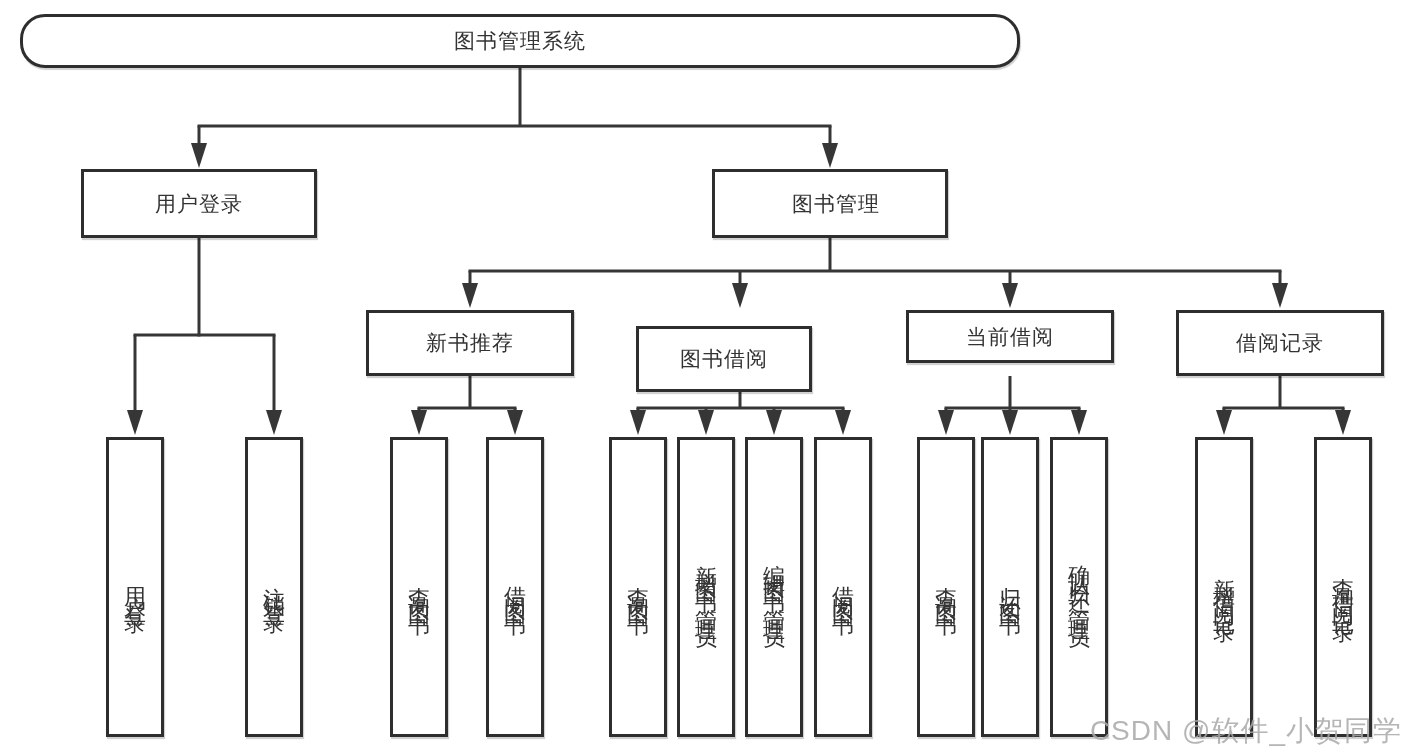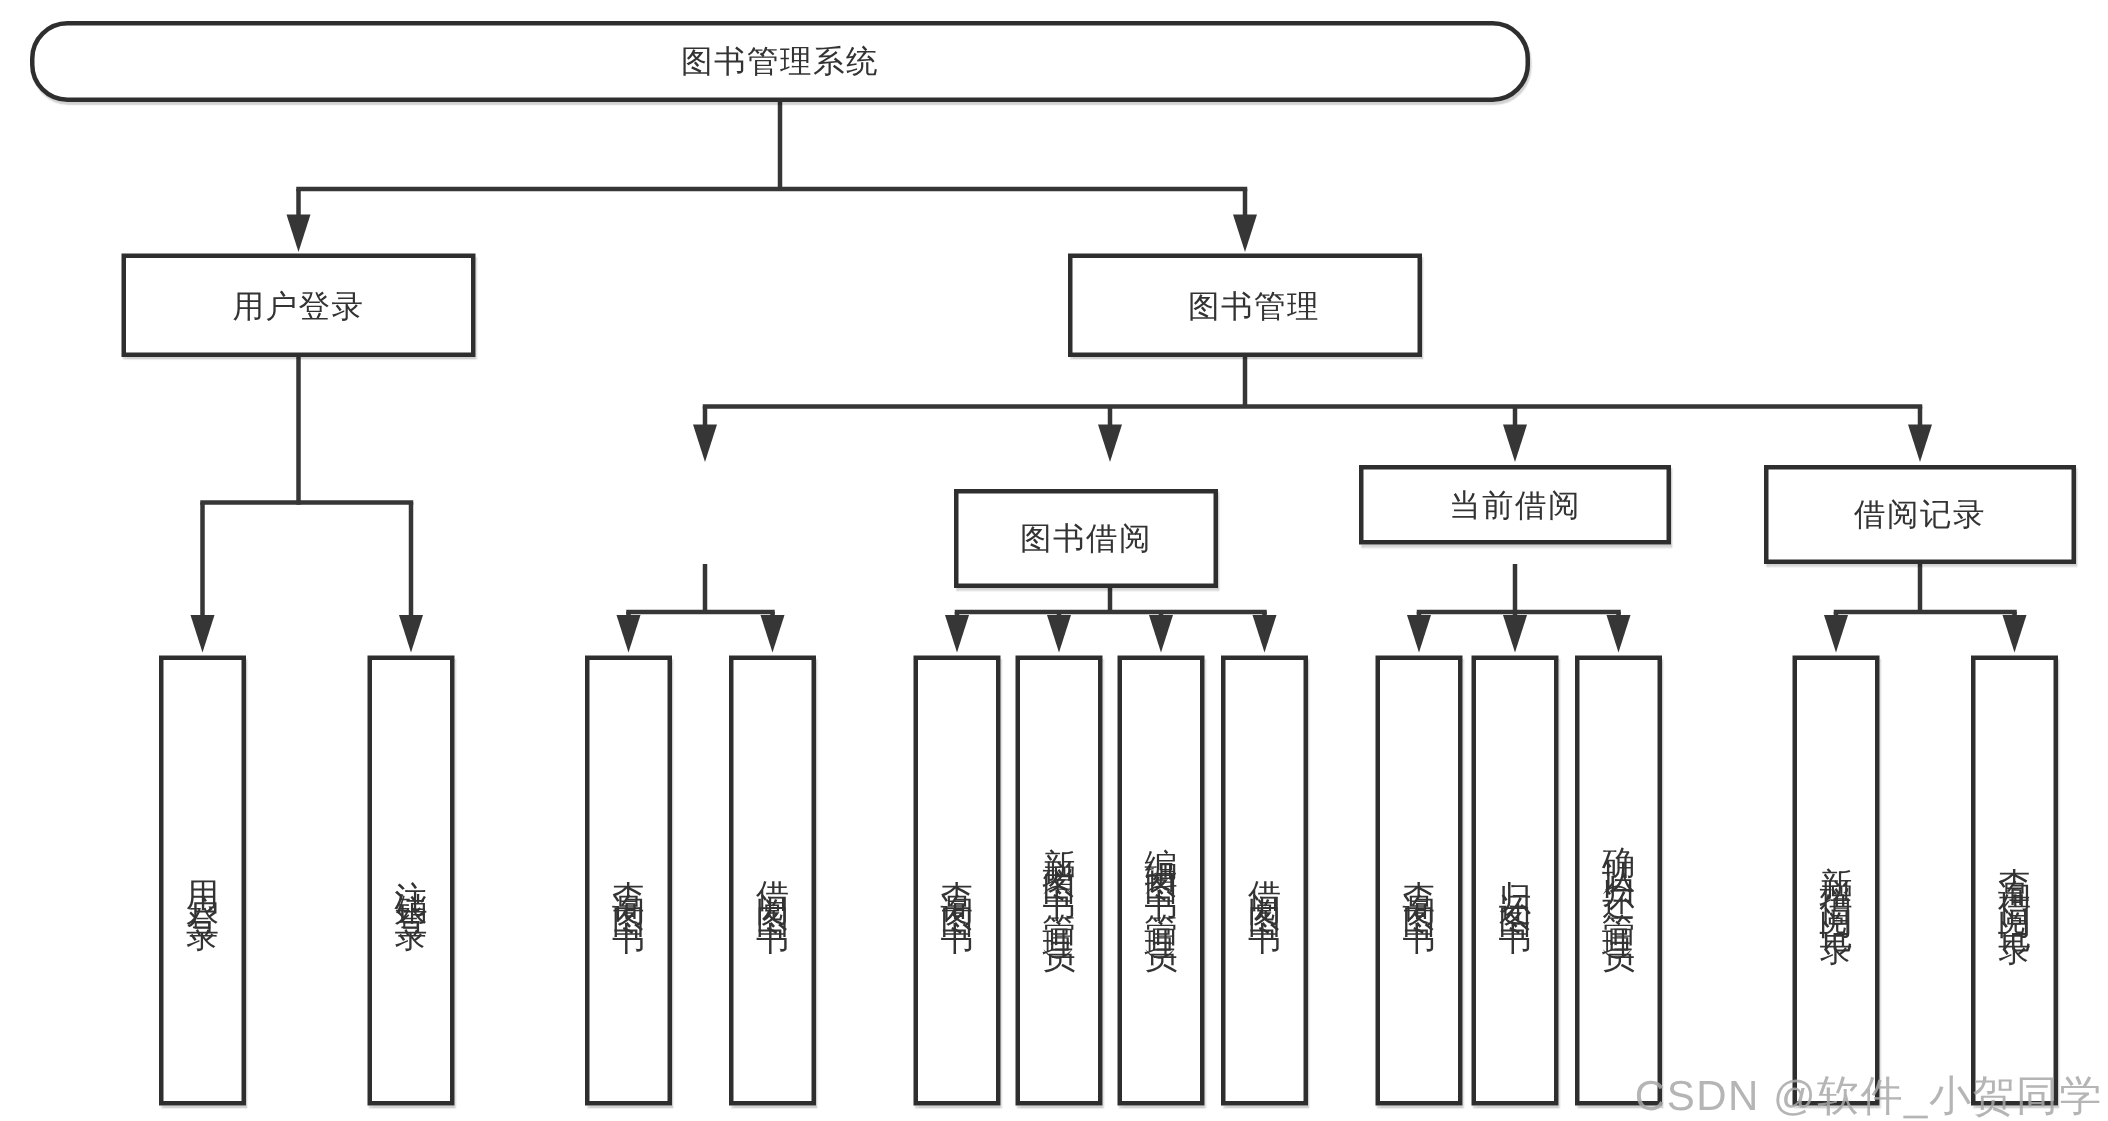--- a/index.html
+++ b/index.html
@@ -138,20 +138,21 @@
       <polygon points="1216,410 1232,410 1224,435"></polygon>
       <polygon points="1335,410 1351,410 1343,435"></polygon>
     </g>
   </svg>
 
   <div class="node h" style="left:20px; top:14px; width:1000px; height:54px;border-radius:25px;">图书管理系统</div>
 
   <div class="node h" style="left:81px; top:169px; width:236px; height:69px;">用户登录</div>
   <div class="node h" style="left:712px; top:169px; width:236px; height:69px;padding-left:12px;">图书管理</div>
 
+  <div class="node h" style="left:366px; top:310px; width:208px; height:66px;">新书推荐</div>
   <div class="node h" style="left:636px; top:326px; width:176px; height:66px;">图书借阅</div>
   <div class="node h" style="left:906px; top:310px; width:208px; height:53px;">当前借阅</div>
   <div class="node h" style="left:1176px; top:310px; width:208px; height:66px;">借阅记录</div>
 
   <div class="node v" style="left:106px; top:437px; width:58px; height:300px;">用户登录</div>
   <div class="node v" style="left:245px; top:437px; width:58px; height:300px;">注销登录</div>
 
   <div class="node v" style="left:390px; top:437px; width:58px; height:300px;">查询图书</div>
   <div class="node v" style="left:486px; top:437px; width:58px; height:300px;">借阅图书</div>
 

